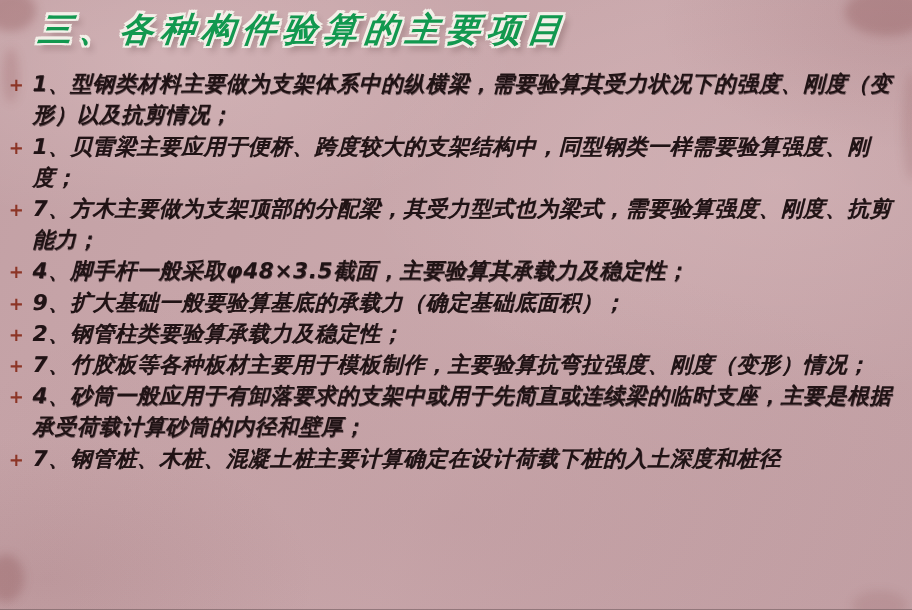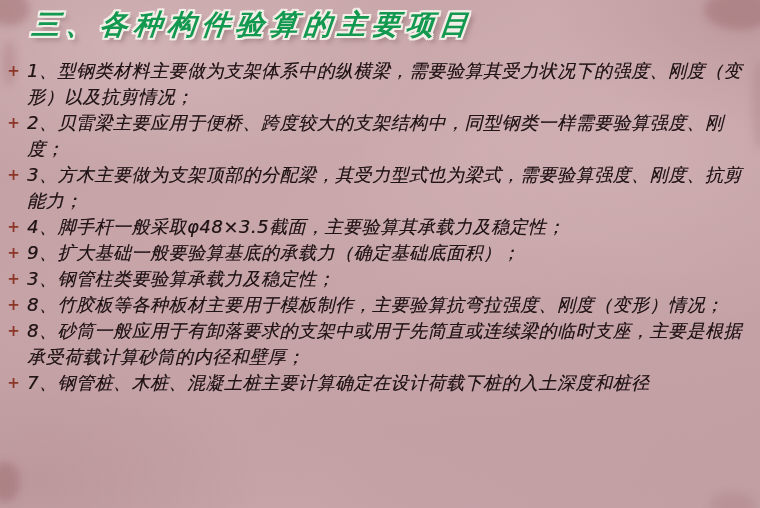--- a/index.html
+++ b/index.html
@@ -88,21 +88,21 @@
     font-weight: bold;
     line-height: 26px;
     color: #8c3526;
     user-select: none;
   }
 
   .bullet-text {
     flex: 1 1 auto;
     font-size: 18px;
     line-height: 26px;
-    font-weight: 400;
+    font-weight: 700;
     font-style: italic;
     color: #20１31５;
     color: #201315;
     letter-spacing: 0.5px;
     text-shadow: 0.4px 0.4px 0 rgba(32,19,21,0.55);
   }
 </style>
 </head>
 <body>
 
@@ -117,45 +117,45 @@
 
   <h1 class="title">三、各种构件验算的主要项目</h1>
 
   <ul class="bullet-list" id="bullet-list">
       <li class="bullet-item">
         <span class="bullet-marker">+</span>
         <span class="bullet-text">1、型钢类材料主要做为支架体系中的纵横梁，需要验算其受力状况下的强度、刚度（变形）以及抗剪情况；</span>
       </li>
       <li class="bullet-item">
         <span class="bullet-marker">+</span>
-        <span class="bullet-text">2、贝雷梁主要应用于便桥、跨度较大的支架结构中，同型钢类一样需要验算强度、刚度；</span>
+        <span class="bullet-text">1、贝雷梁主要应用于便桥、跨度较大的支架结构中，同型钢类一样需要验算强度、刚度；</span>
       </li>
       <li class="bullet-item">
         <span class="bullet-marker">+</span>
-        <span class="bullet-text">3、方木主要做为支架顶部的分配梁，其受力型式也为梁式，需要验算强度、刚度、抗剪能力；</span>
+        <span class="bullet-text">7、方木主要做为支架顶部的分配梁，其受力型式也为梁式，需要验算强度、刚度、抗剪能力；</span>
       </li>
       <li class="bullet-item">
         <span class="bullet-marker">+</span>
         <span class="bullet-text">4、脚手杆一般采取φ48×3.5截面，主要验算其承载力及稳定性；</span>
       </li>
       <li class="bullet-item">
         <span class="bullet-marker">+</span>
         <span class="bullet-text">9、扩大基础一般要验算基底的承载力（确定基础底面积）；</span>
       </li>
       <li class="bullet-item">
         <span class="bullet-marker">+</span>
-        <span class="bullet-text">3、钢管柱类要验算承载力及稳定性；</span>
+        <span class="bullet-text">2、钢管柱类要验算承载力及稳定性；</span>
       </li>
       <li class="bullet-item">
         <span class="bullet-marker">+</span>
-        <span class="bullet-text">8、竹胶板等各种板材主要用于模板制作，主要验算抗弯拉强度、刚度（变形）情况；</span>
+        <span class="bullet-text">7、竹胶板等各种板材主要用于模板制作，主要验算抗弯拉强度、刚度（变形）情况；</span>
       </li>
       <li class="bullet-item">
         <span class="bullet-marker">+</span>
-        <span class="bullet-text">8、砂筒一般应用于有卸落要求的支架中或用于先简直或连续梁的临时支座，主要是根据承受荷载计算砂筒的内径和壁厚；</span>
+        <span class="bullet-text">4、砂筒一般应用于有卸落要求的支架中或用于先简直或连续梁的临时支座，主要是根据承受荷载计算砂筒的内径和壁厚；</span>
       </li>
       <li class="bullet-item">
         <span class="bullet-marker">+</span>
         <span class="bullet-text">7、钢管桩、木桩、混凝土桩主要计算确定在设计荷载下桩的入土深度和桩径</span>
       </li>
     </ul>
 
 </div>
 
 </body></html>

